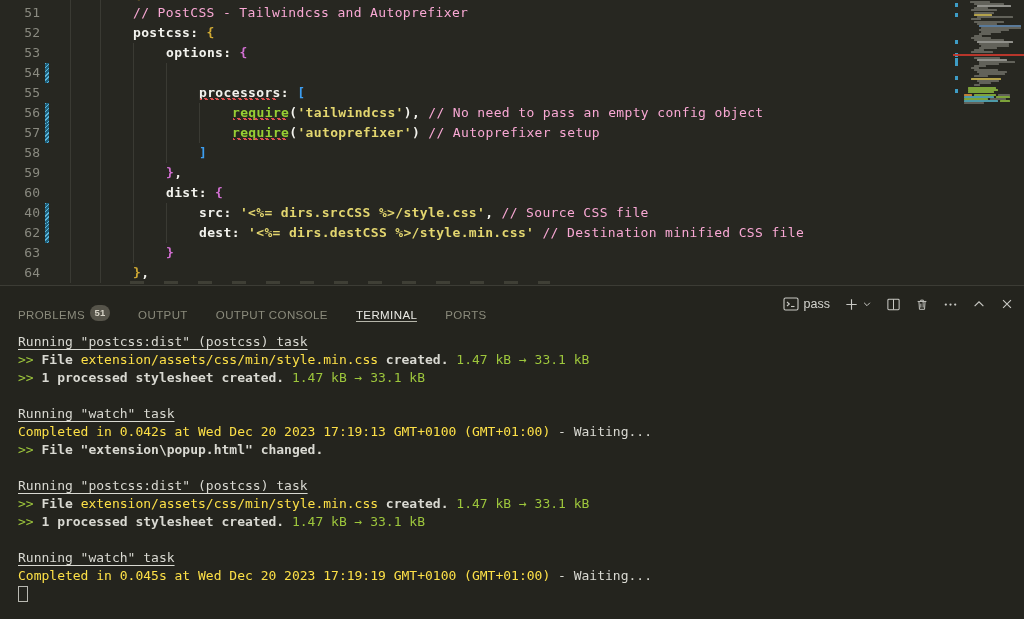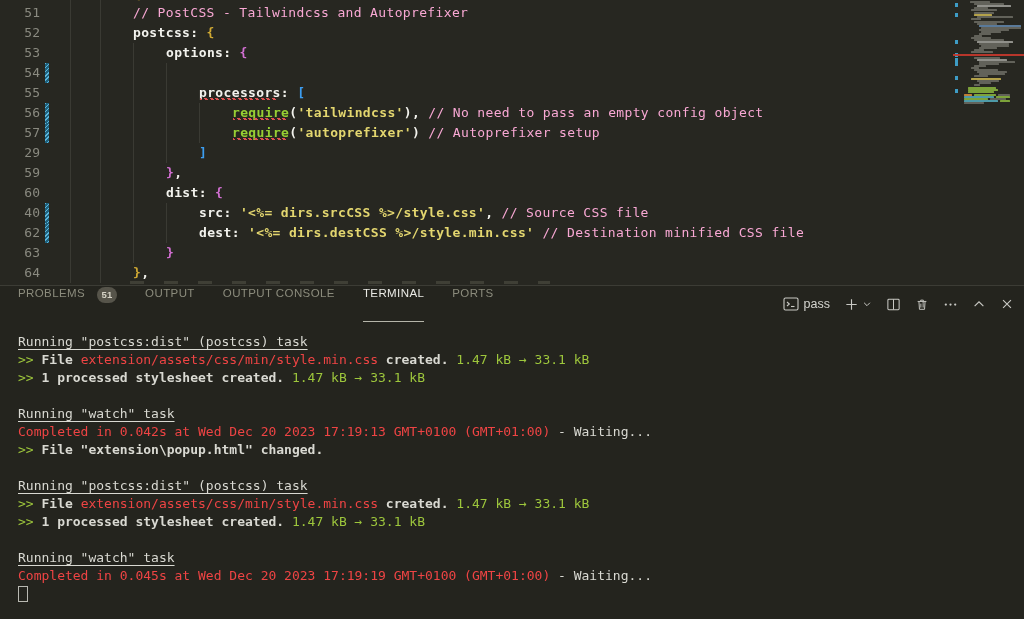--- a/index.html
+++ b/index.html
@@ -33,38 +33,38 @@
   #minimap{position:absolute;right:0;top:0;width:71px;height:285px;background:#272721;}
   .mm-bar{position:absolute;height:1.6px;border-radius:.5px;}
   #mm-redline{position:absolute;left:0;top:54px;width:71px;height:2.4px;background:#c4372c;opacity:.92;}
   .mm-dot{position:absolute;left:2px;width:3px;height:4px;background:#3e9cc5;}
 
   
   #panel{position:absolute;left:0;top:285px;width:1024px;height:334px;background:#24241e;
          border-top:1px solid #3c3c35;box-sizing:border-box;}
   #tabbar{position:absolute;left:0;top:0;width:1024px;height:36px;display:flex;align-items:center;}
   #tabs{display:flex;align-items:center;gap:28px;padding-left:18px;height:100%;}
-  .tab{display:flex;align-items:flex-start;gap:12px;height:100%;box-sizing:border-box;cursor:pointer;
+  .tab{display:flex;align-items:flex-end;gap:5px;height:100%;box-sizing:border-box;cursor:pointer;
        font-family:"Liberation Sans",sans-serif;font-size:11.5px;letter-spacing:.4px;color:#8b8b7c;
        border-bottom:1px solid transparent;padding-top:1px;}
   .tab.active{color:#eaeae5;border-bottom-color:#b5b5aa;}
   .tab-badge{background:#56544a;color:#d6d3c6;font-size:9.5px;line-height:16px;min-width:20px;height:16px;
        border-radius:9px;text-align:center;font-weight:bold;}
   #tab-actions{position:absolute;right:10px;top:0;height:36px;display:flex;align-items:center;gap:14px;color:#c9c9c4;}
   .act{display:flex;align-items:center;cursor:pointer;color:#c9c9c4;}
   #shell-chip{display:flex;align-items:center;gap:5px;font-family:"Liberation Sans",sans-serif;font-size:12.5px;color:#d4d4cf;}
   .act svg{display:block;}
 
   
   #terminal{position:absolute;left:0;top:36px;width:1024px;height:298px;}
   .trow{position:absolute;left:18px;height:18px;font-size:13px;line-height:18px;white-space:pre;}
   .tseg-fg{color:#d9d9d2;}
   .tseg-b{font-weight:bold;}
   .tseg-u{text-decoration:underline;text-underline-offset:3px;}
-  .tseg-cyan{color:#ef4444;}
+  .tseg-cyan{color:#fde047;}
   .tseg-green{color:#9dc63c;}
   #term-cursor{display:inline-block;width:8px;height:14px;border:1px solid #b9b9b2;vertical-align:middle;margin-top:-2px;}
 </style>
 </head>
 <body>
 
 <div id="app">
 
   <div id="editor">
     <div id="frag-top">{</div>
@@ -101,21 +101,21 @@
           <span class="lnum">56</span>
           <span class="gutter-marker"></span>
           <span class="code-text" style="left: 232px;"><span class="seg-green squiggle">require</span><span class="seg-fg">(</span><span class="seg-string">'tailwindcss'</span><span class="seg-fg">), </span><span class="seg-comment">// No need to pass an empty config object</span></span>
         </div>
         <div class="code-row" style="top: 123px;">
           <span class="lnum">57</span>
           <span class="gutter-marker"></span>
           <span class="code-text" style="left: 232px;"><span class="seg-green squiggle">require</span><span class="seg-fg">(</span><span class="seg-string">'autoprefixer'</span><span class="seg-fg">) </span><span class="seg-comment">// Autoprefixer setup</span></span>
         </div>
         <div class="code-row" style="top: 143px;">
-          <span class="lnum">29</span>
+          <span class="lnum">58</span>
           <span class="code-text" style="left: 199px;"><span class="seg-b3">]</span></span>
         </div>
         <div class="code-row" style="top: 163px;">
           <span class="lnum">59</span>
           <span class="code-text" style="left: 166px;"><span class="seg-b2">}</span><span class="seg-fg">,</span></span>
         </div>
         <div class="code-row" style="top: 183px;">
           <span class="lnum">60</span>
           <span class="code-text" style="left: 166px;"><span class="seg-fg">dist: </span><span class="seg-b2">{</span></span>
         </div>

